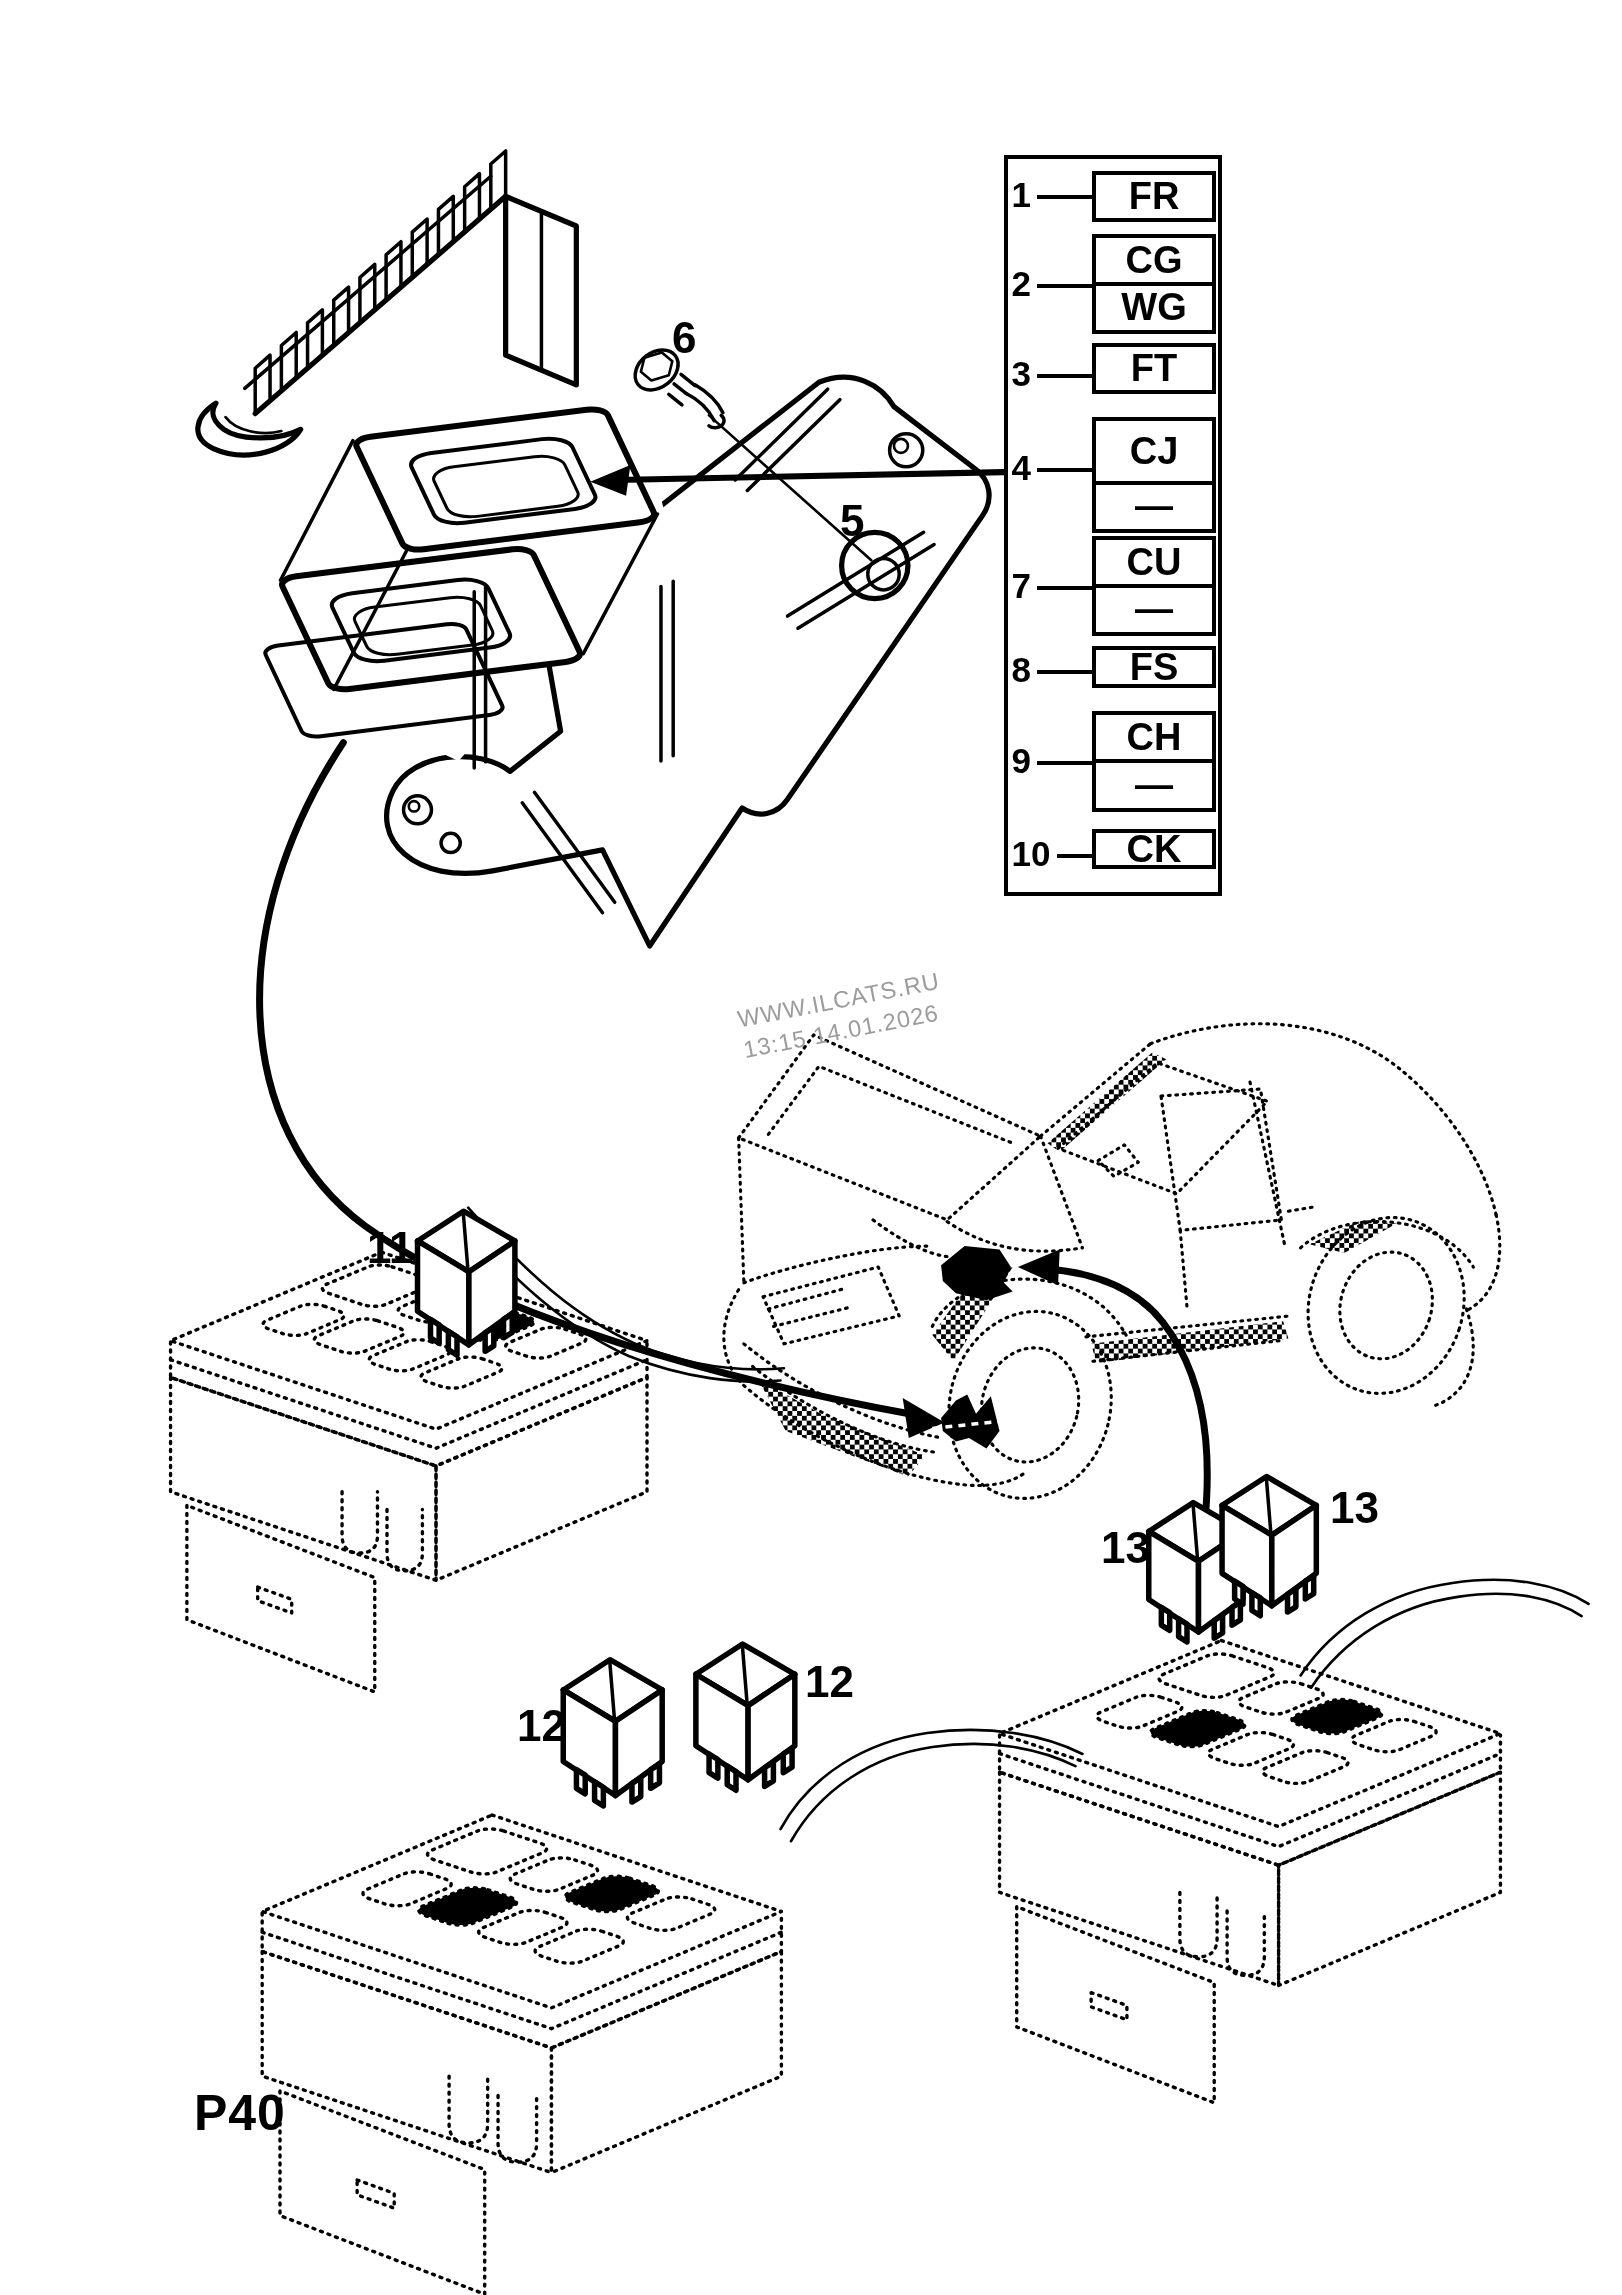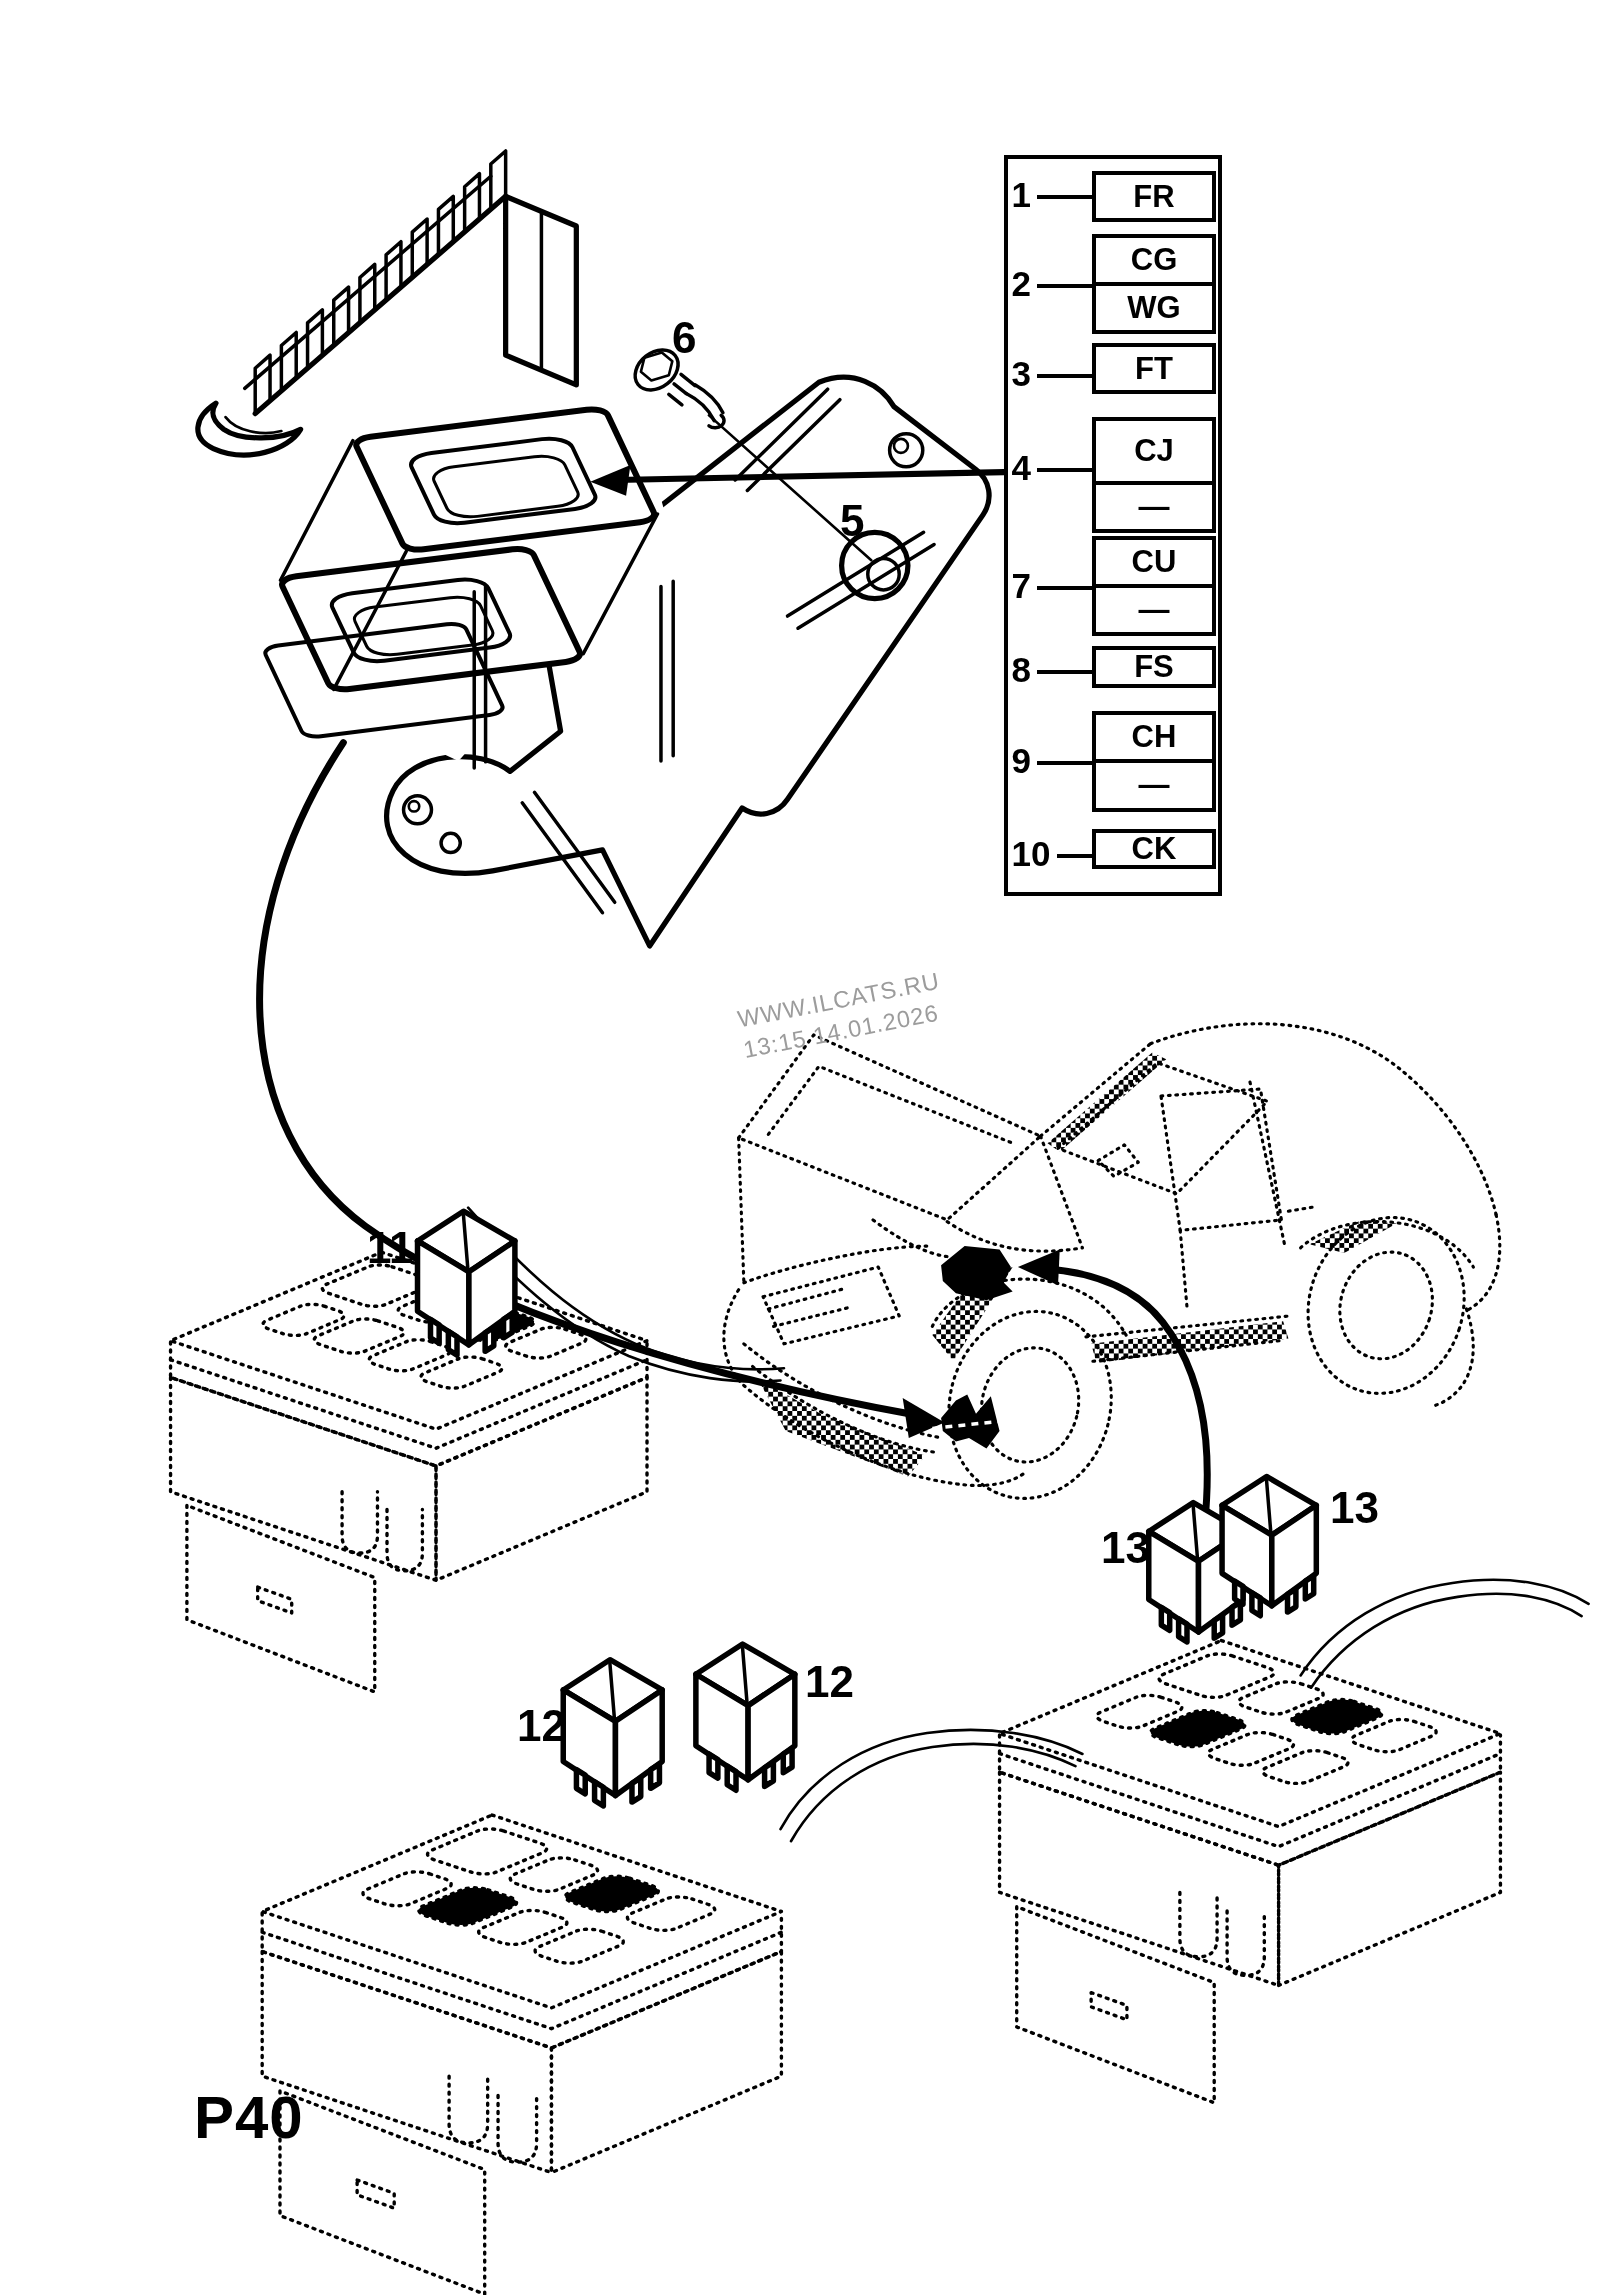--- a/index.html
+++ b/index.html
@@ -11,27 +11,27 @@
   .ln3 {stroke:#000;fill:none;stroke-width:3;stroke-linecap:round;stroke-linejoin:round;}
   .lnw {stroke:#000;fill:#fff;stroke-width:6;stroke-linejoin:round;}
   .dot {stroke:#000;fill:none;stroke-width:3.6;stroke-dasharray:2 6.5;stroke-linecap:round;stroke-linejoin:round;}
   .cube{stroke:#000;fill:#fff;stroke-width:5.5;stroke-linejoin:round;vector-effect:non-scaling-stroke;}
   .cubel{stroke:#000;fill:none;stroke-width:3.5;stroke-linecap:round;vector-effect:non-scaling-stroke;}
   .bx  {stroke:#000;fill:none;stroke-width:3.4;stroke-dasharray:2 6;stroke-linecap:round;stroke-linejoin:round;vector-effect:non-scaling-stroke;}
   .ink {fill:#000;stroke:none;}
   .arrow{stroke:#000;fill:none;stroke-width:8;stroke-linecap:round;}
   
   .callout{position:absolute;color:#000;font-weight:bold;font-size:44px;line-height:1;}
-  .pcode{position:absolute;color:#000;font-weight:bold;font-size:60px;line-height:1;letter-spacing:0.9px;}
+  .pcode{position:absolute;color:#000;font-weight:bold;font-size:50px;line-height:1;letter-spacing:0.9px;}
   .wm{position:absolute;color:#9c9c9c;font-size:23.6px;line-height:1.3;transform:rotate(-11deg);transform-origin:left top;letter-spacing:0.9px;white-space:nowrap;}
   
   .legend{position:absolute;left:1004px;top:155px;width:218px;height:741px;border:4.4px solid #000;background:#fff;box-sizing:border-box;}
   .lrow{position:absolute;left:84px;width:124px;}
   .lcell{box-sizing:border-box;border:4.4px solid #000;background:#fff;display:flex;align-items:center;justify-content:center;
-         font-weight:bold;font-size:31px;color:#000;}
+         font-weight:bold;font-size:38px;color:#000;}
   .lcell + .lcell{margin-top:-4.4px;text-align:right;}
   .numline{position:absolute;left:3.5px;width:80px;height:0;display:flex;align-items:center;}
   .lnum{font-weight:bold;font-size:35px;color:#000;transform:translateY(-1.7px);}
   .ldash{flex:1;border-top:4.4px solid #000;margin-left:6.1px;height:0;}
 </style>
 </head>
 <body>
 
 <svg id="art" viewBox="0 0 1859 2630">
   <defs>

